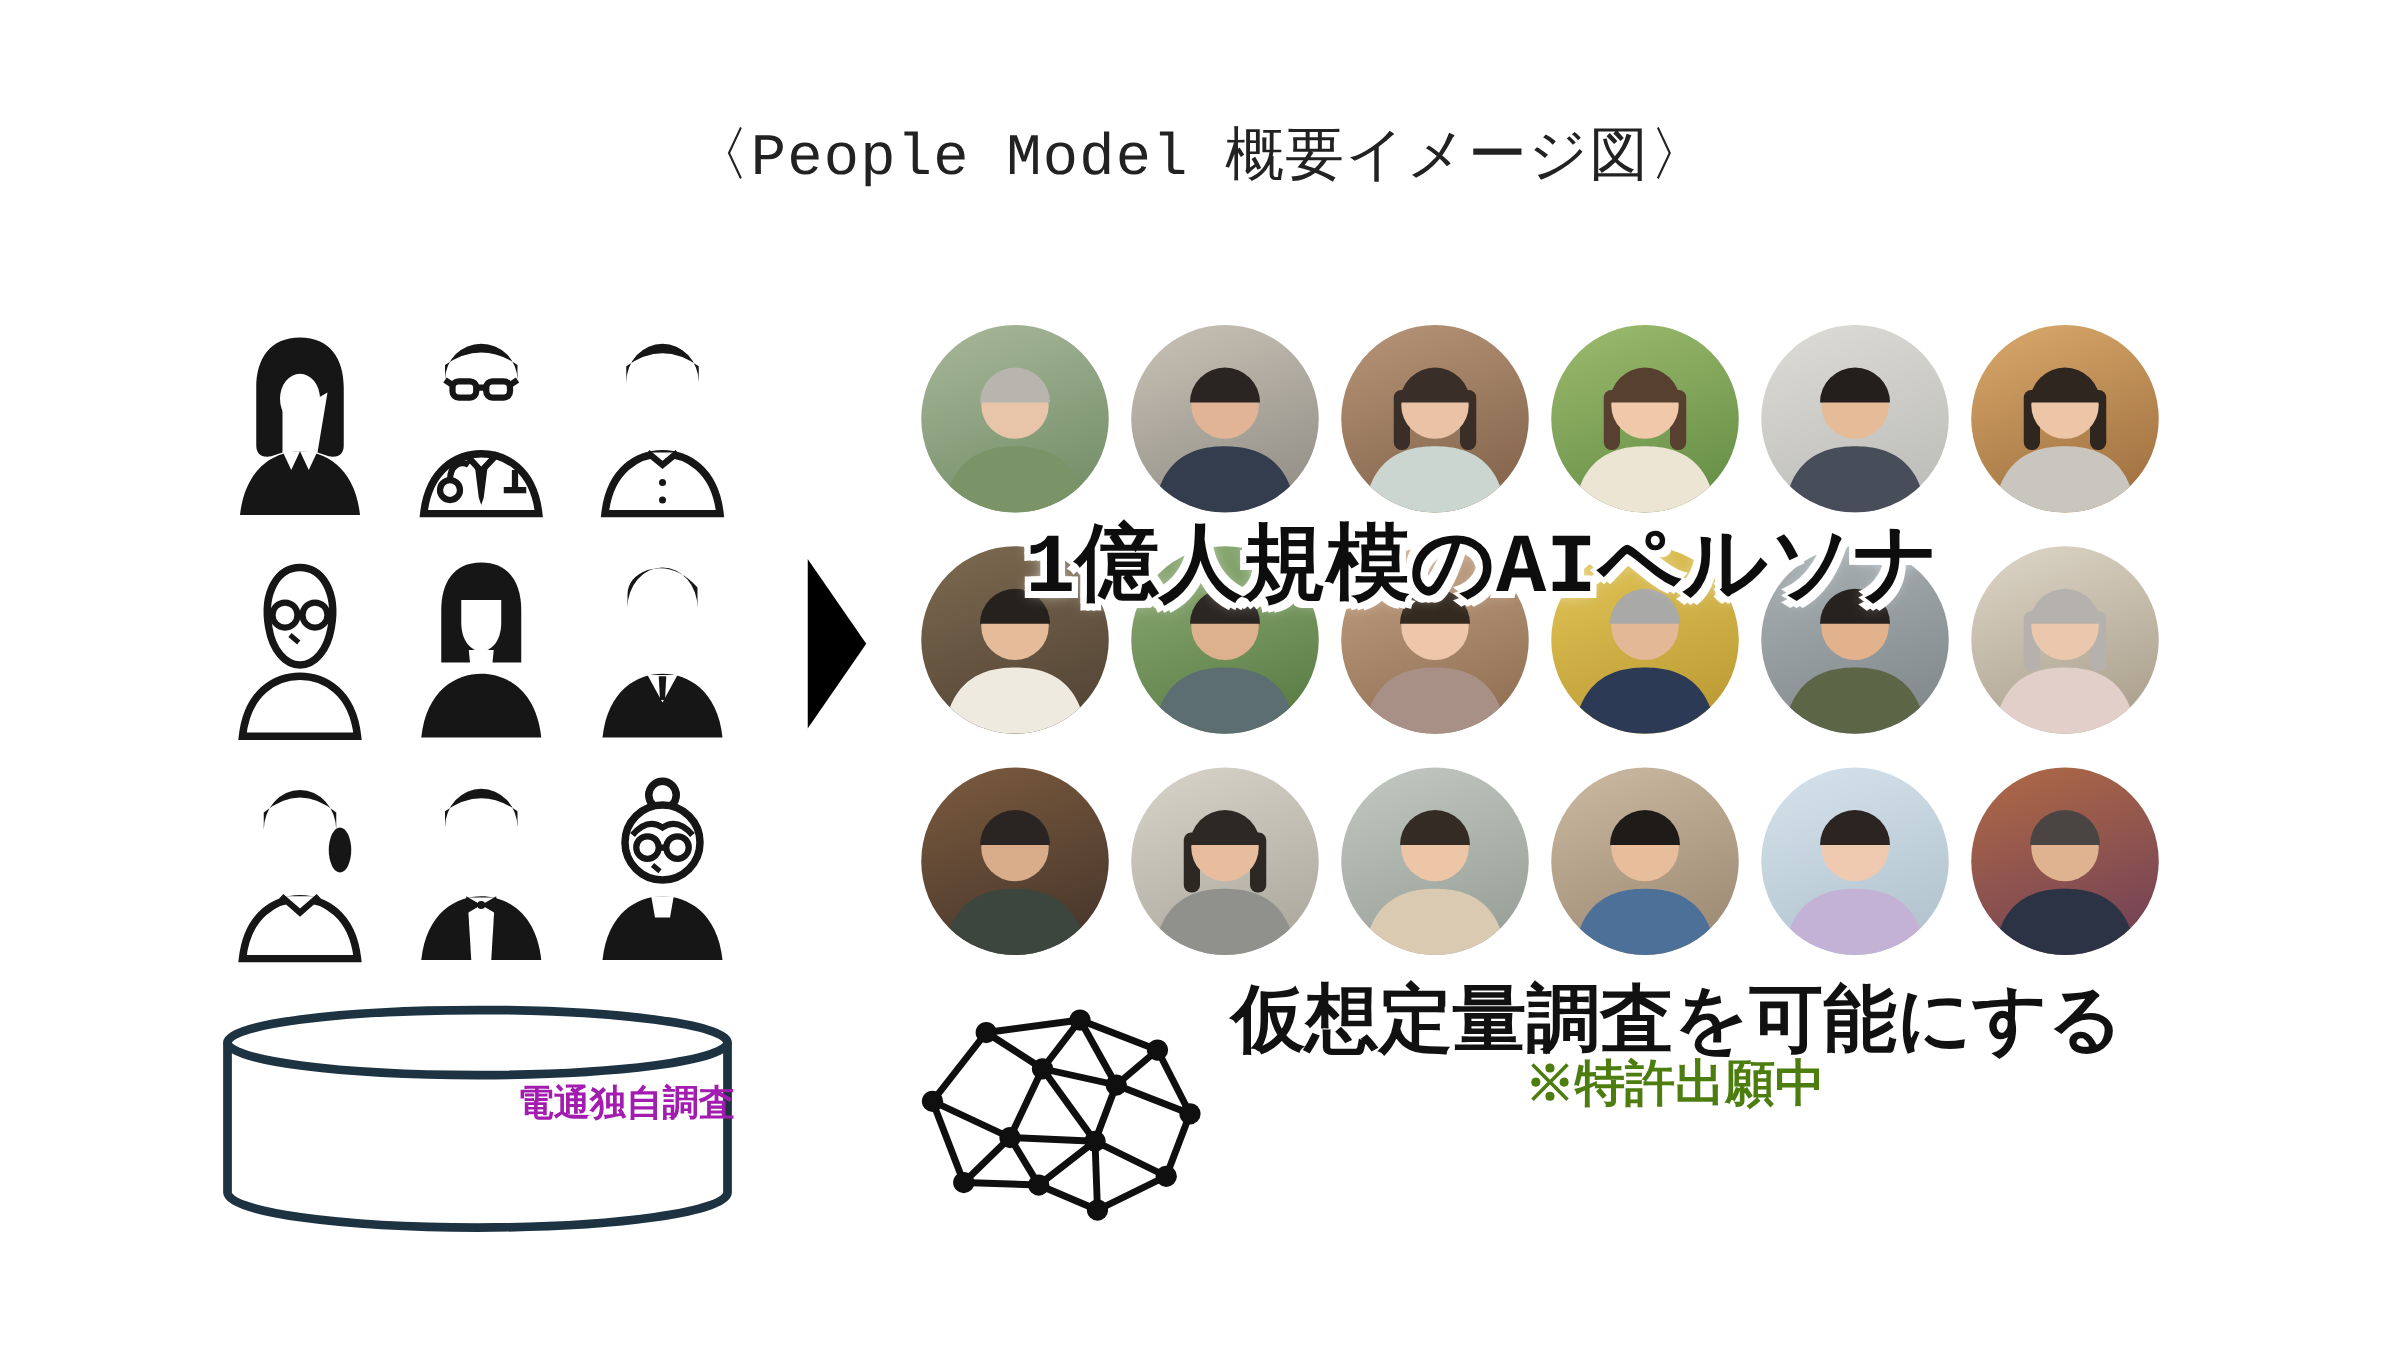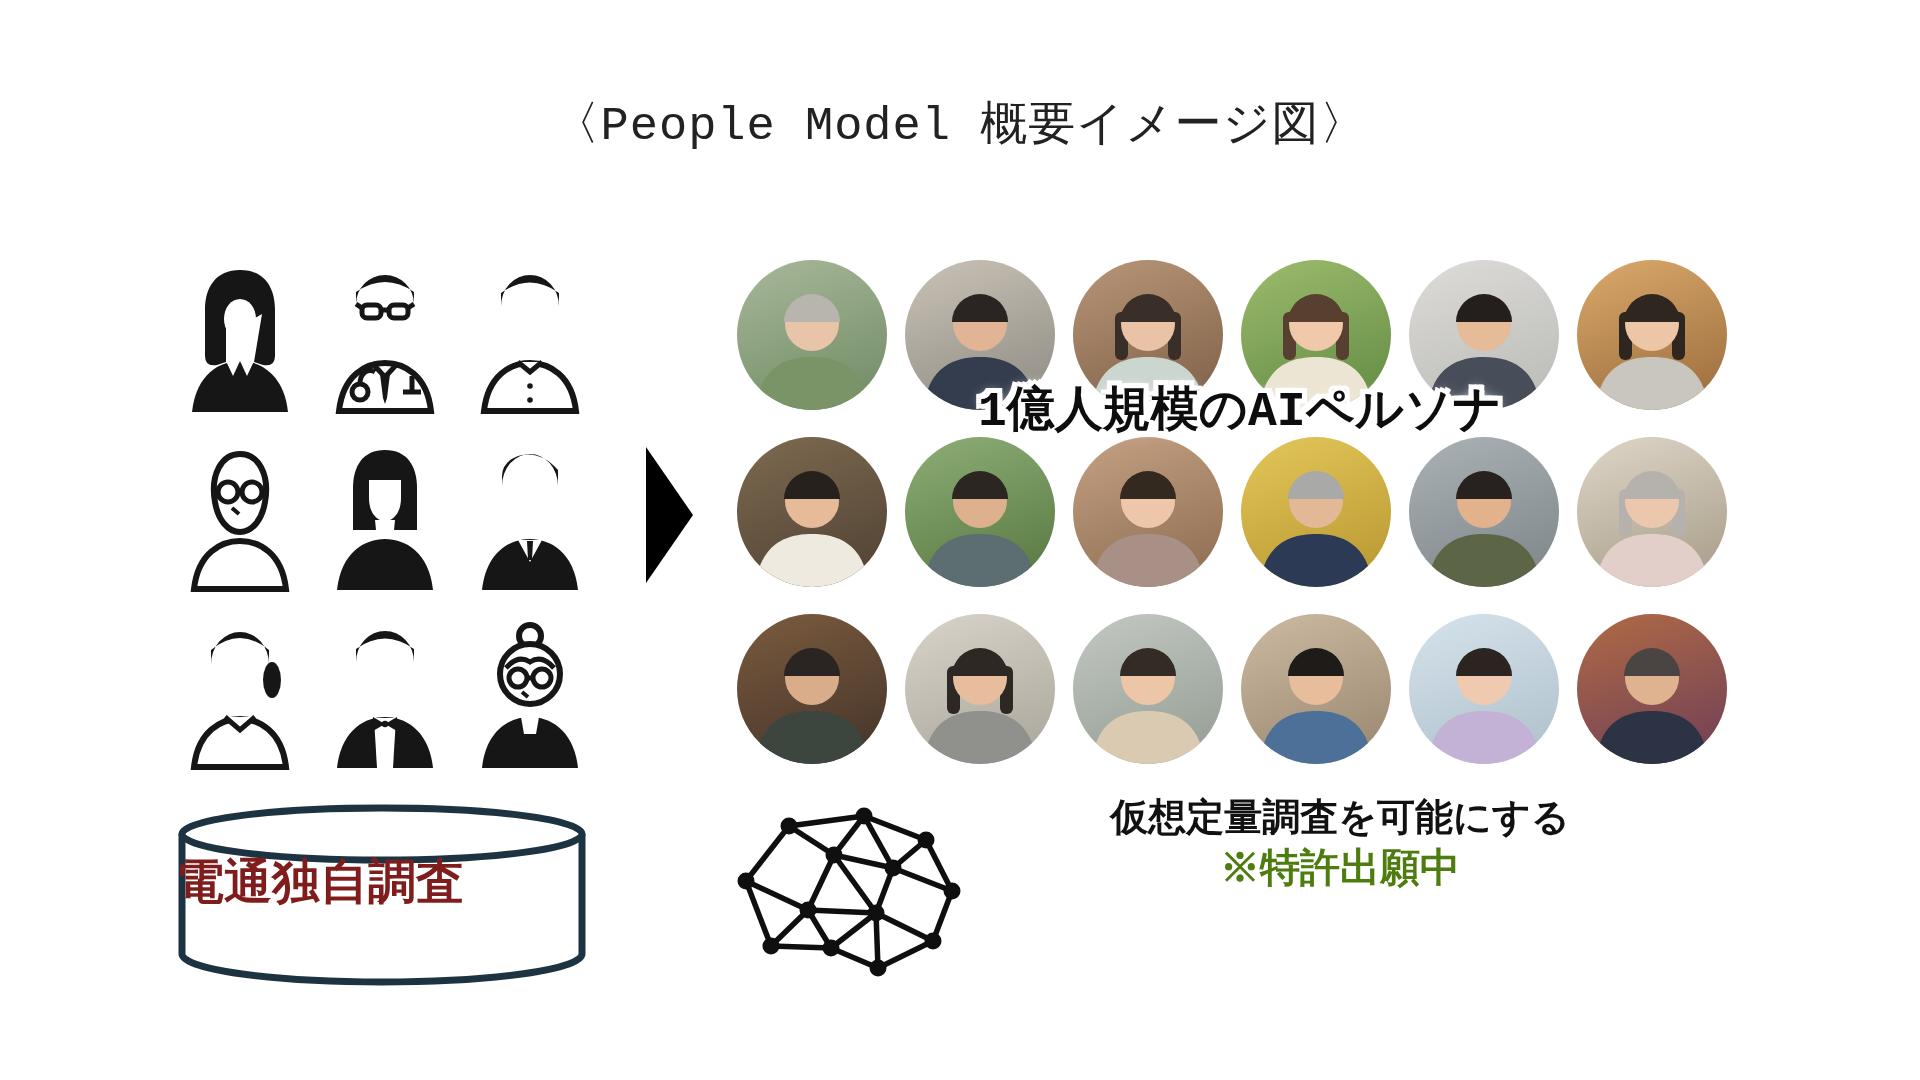--- a/index.html
+++ b/index.html
@@ -17,45 +17,45 @@
   .icon-grid{
     left:182px;top:262px;
     display:grid;grid-template-columns:repeat(3,116px);
     column-gap:29px;row-gap:26px;
   }
   .icon-cell{width:116px;height:152px;}
   .icon-cell svg{width:100%;height:100%;display:block;}
   
   .cyl-svg{left:176px;top:804px;width:412px;height:186px;}
   .cyl-text{
-    left:176px;top:862px;width:412px;text-align:left;
-    font-size:48px;font-weight:800;line-height:46px;color:#7f1d1d;
+    left:176px;top:862px;width:412px;text-align:right;
+    font-size:29px;font-weight:800;line-height:46px;color:#a21caf;
   }
   
   .arrow-svg{left:646px;top:447px;width:48px;height:136px;}
   
   .photos{left:737px;top:260px;width:992px;height:506px;z-index:1;}
   .photo{
     position:absolute;width:150px;height:150px;border-radius:50%;overflow:hidden;
   }
   .photo svg{position:absolute;left:0;top:0;width:100%;height:100%;}
   
   .headline{
-    left:820px;top:377px;width:840px;z-index:2;text-align:center;
-    font-size:48px;font-weight:800;color:#0d0d0d;white-space:nowrap;
+    left:820px;top:405px;width:840px;z-index:2;text-align:left;
+    font-size:67px;font-weight:800;color:#0d0d0d;white-space:nowrap;
     text-shadow:
       -5px -5px 0 #fff,5px -5px 0 #fff,-5px 5px 0 #fff,5px 5px 0 #fff,
       0 -5px 0 #fff,0 5px 0 #fff,-5px 0 0 #fff,5px 0 0 #fff,
       0 0 8px #fff,0 0 14px #fff;
   }
   
   .network-svg{left:736px;top:790px;width:228px;height:196px;}
   
   .model-block{left:985px;top:793px;width:710px;text-align:center;z-index:2;}
-  .model-line1{font-size:38px;font-weight:800;line-height:54px;color:#111;white-space:nowrap;}
+  .model-line1{font-size:59px;font-weight:800;line-height:54px;color:#111;white-space:nowrap;}
   .model-line2{font-size:84px;font-weight:700;letter-spacing:-2px;line-height:96px;margin-top:4px;color:#111;white-space:nowrap;}
   .model-line3{font-size:40px;font-weight:600;line-height:40px;margin-top:4px;color:#4d7c0f;}
 </style>
 </head>
 <body>
 
 <div class="stage">
 
   <div class="abs title">〈People Model 概要イメージ図〉</div>
 

